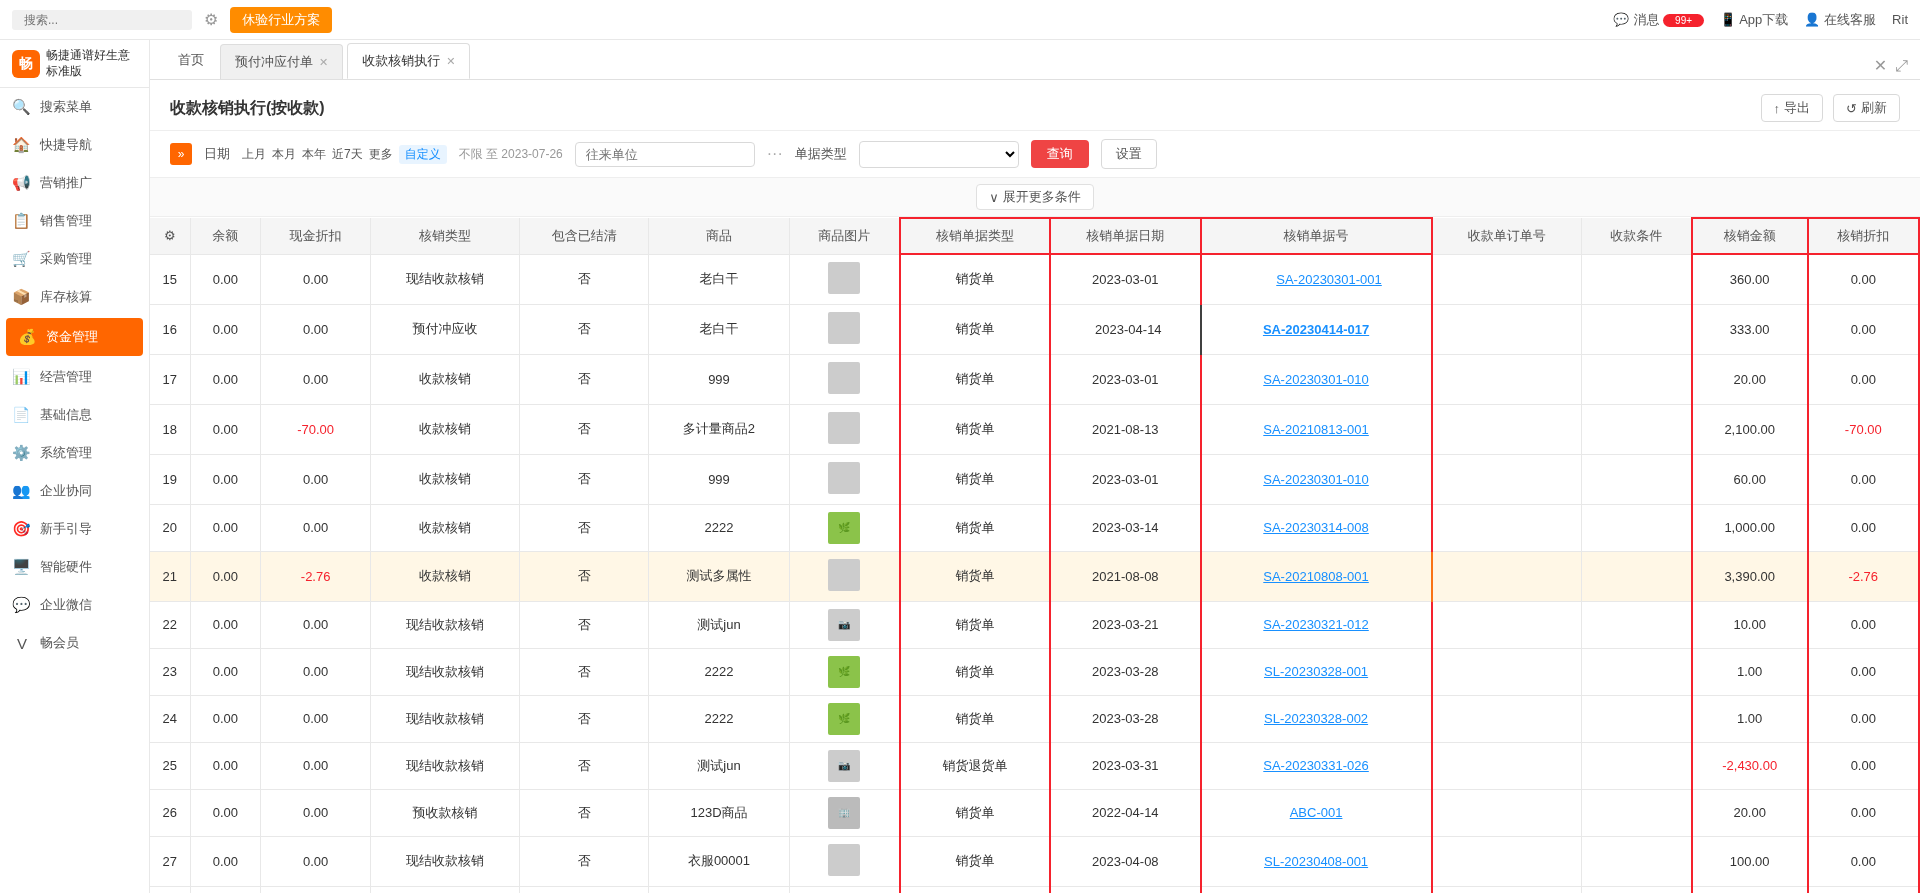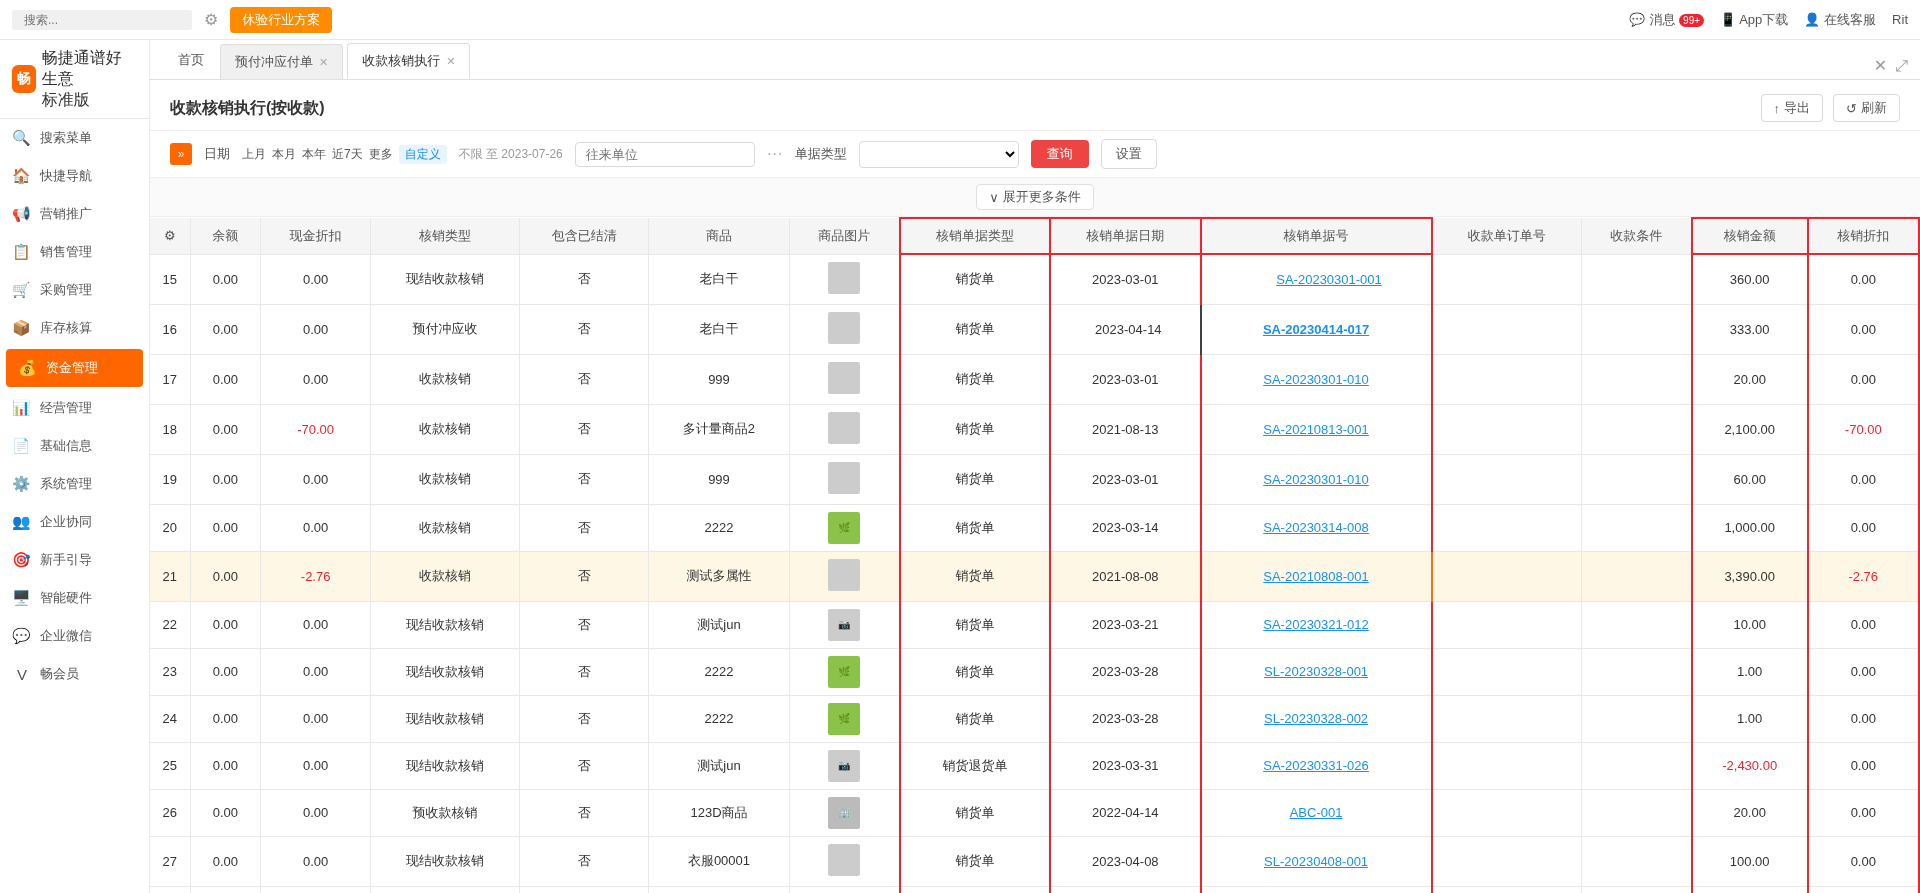--- a/index.html
+++ b/index.html
@@ -13,41 +13,41 @@
       display: flex;
       align-items: center;
       padding: 0 12px;
       gap: 10px;
     }
     .top-bar-left { display: flex; align-items: center; gap: 12px; flex: 1; }
     .top-bar-search { background: #f0f0f0; border-radius: 3px; padding: 3px 12px; font-size: 12px; color: #999; width: 180px; border: none; }
     .top-bar-gear { font-size: 16px; color: #999; cursor: pointer; }
     .top-bar-btn { background: #ff8c00; color: #fff; border: none; border-radius: 4px; padding: 4px 12px; font-size: 13px; cursor: pointer; }
     .top-bar-right { display: flex; align-items: center; gap: 16px; color: #555; font-size: 13px; }
-    .badge { background: #f5222d; color: #fff; border-radius: 10px; font-size: 10px; padding: 1px 4px; }
+    .badge { background: #f5222d; color: #fff; border-radius: 10px; font-size: 10px; padding: 1px 12px; }
 
     
     .layout { display: flex; height: calc(893px - 40px); }
     .sidebar {
       width: 150px;
       background: #fff;
       border-right: 1px solid #e8e8e8;
       display: flex;
       flex-direction: column;
       overflow-y: auto;
     }
     .sidebar-logo {
       padding: 8px 12px;
       border-bottom: 1px solid #e8e8e8;
       display: flex;
       align-items: center;
       gap: 6px;
     }
     .sidebar-logo-icon { width: 28px; height: 28px; background: #ff6600; border-radius: 6px; display: flex; align-items: center; justify-content: center; color: #fff; font-weight: bold; font-size: 14px; }
-    .sidebar-logo-text { font-size: 16px; color: #333; line-height: 1.3; }
+    .sidebar-logo-text { font-size: 12px; color: #333; line-height: 1.3; }
     .sidebar-item {
       display: flex; align-items: center; gap: 8px;
       padding: 10px 12px;
       cursor: pointer;
       color: #555;
       font-size: 13px;
     }
     .sidebar-item.active { background: #ff6600; color: #fff; border-radius: 4px; margin: 2px 6px; }
     .sidebar-item-icon { font-size: 15px; width: 20px; text-align: center; }
 

